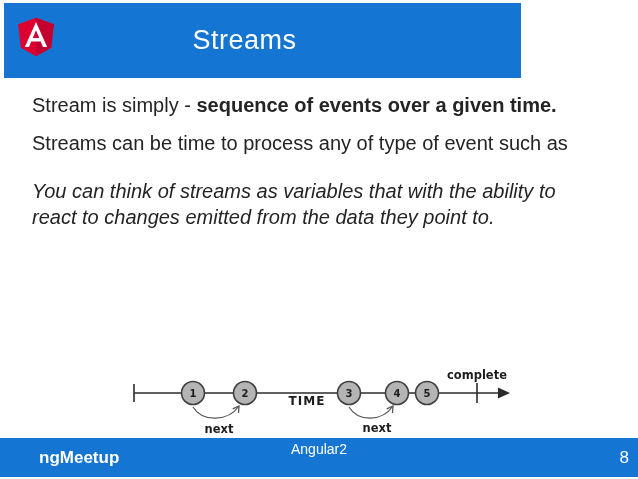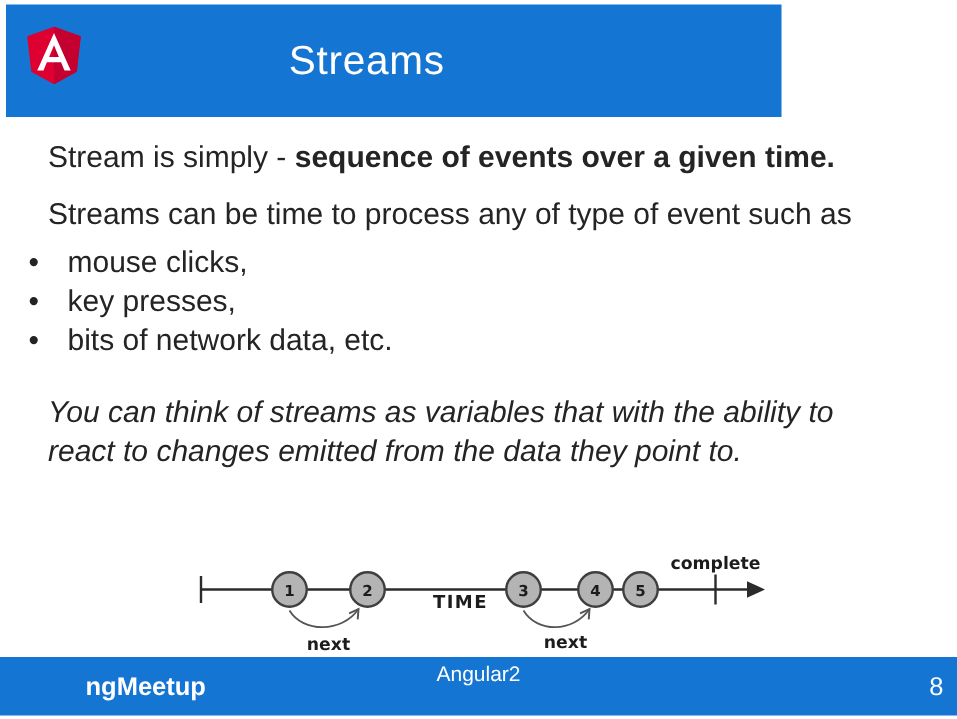--- a/index.html
+++ b/index.html
@@ -45,21 +45,21 @@
   
   .diagram{position:absolute;left:0;top:295px;width:638px;height:143px;}
   .hand{font-family:"DejaVu Sans", sans-serif;font-weight:bold;fill:#1c1c1c;}
   
   .footer{
     position:absolute;left:0;top:438px;width:638px;height:39px;
     background:var(--accent);
     color:#ffffff;
   }
   .footer-left{
-    position:absolute;left:57px;top:0;height:39px;display:flex;align-items:center;
+    position:absolute;left:39px;top:0;height:39px;display:flex;align-items:center;
     font-size:17px;font-weight:bold;
   }
   .footer-center{
     position:absolute;left:0;width:100%;top:0;height:22px;
     display:flex;align-items:center;justify-content:center;
     font-size:14px;font-weight:normal;
   }
   .footer-right{
     position:absolute;right:9px;top:0;height:39px;display:flex;align-items:center;
     font-size:17px;font-weight:400;
@@ -76,25 +76,20 @@
 
   <svg class="logo" viewBox="0 0 250 250">
     <polygon fill="#dd0031" points="125,30 31.9,63.2 46.1,186.3 125,230 203.9,186.3 218.1,63.2"></polygon>
     <polygon fill="#c3002f" points="125,30 125,52.2 125,153.4 125,230 203.9,186.3 218.1,63.2"></polygon>
     <path fill="#ffffff" d="M125,52.1 66.8,182.6 h21.7 l11.7,-29.2 h49.4 l11.7,29.2 H183 L125,52.1 z M142,135.4 H108 l17,-40.9 z"></path>
   </svg>
 
   <div class="body-content">
     <p class="intro"><span>Stream is simply - </span><b>sequence of events over a given time.</b></p>
     <p>Streams can be time to process any of type of event such as</p>
-    <ul class="bullets">
-      <li>mouse clicks,</li>
-      <li>key presses,</li>
-      <li>bits of network data, etc.</li>
-    </ul>
     <p class="para3">You can think of streams as variables that with the ability to react to changes emitted from the data they point to.</p>
   </div>
 
   <svg class="diagram" viewBox="0 0 638 143">
     <defs>
       <marker id="arrowGray" markerWidth="9" markerHeight="9" refX="7" refY="4.5" orient="auto" markerUnits="userSpaceOnUse">
         <polyline points="1,1 7,4.5 1,8" fill="none" stroke="#9a9a9a" stroke-width="1.2"></polyline>
       </marker>
       <marker id="arrowDark" markerWidth="9" markerHeight="9" refX="7" refY="4.5" orient="auto" markerUnits="userSpaceOnUse">
         <polyline points="1,1 7,4.5 1,8" fill="none" stroke="#555555" stroke-width="1.3"></polyline>

